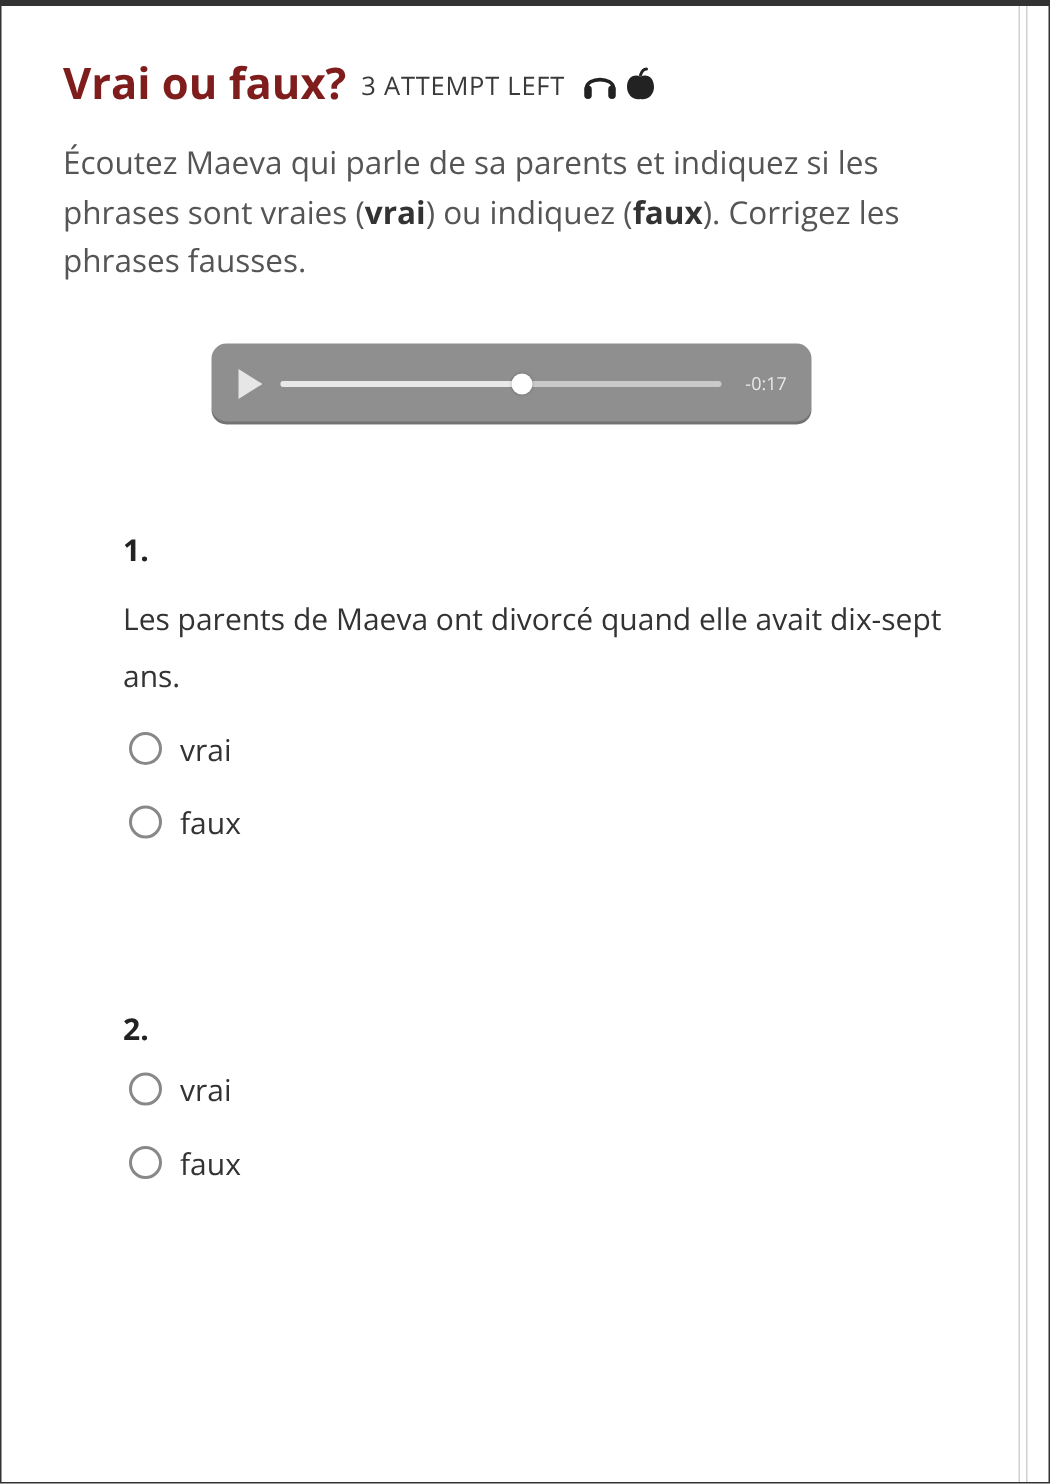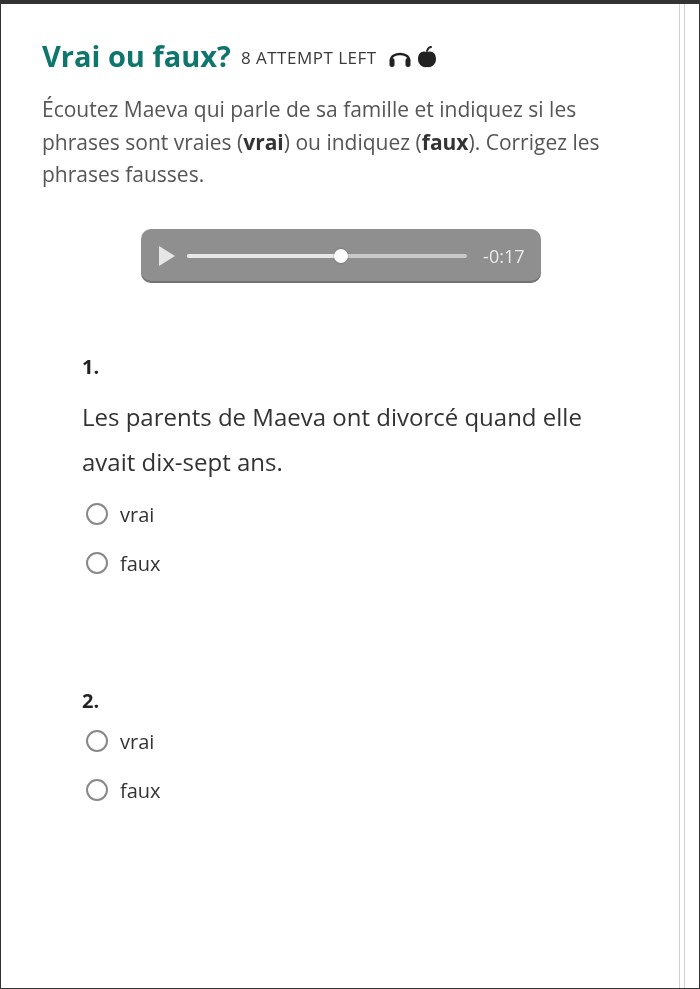--- a/index.html
+++ b/index.html
@@ -26,21 +26,21 @@
       display: flex;
       align-items: baseline;
       gap: 10px;
       flex-wrap: wrap;
       margin-bottom: 18px;
     }
 
     .title {
       font-size: 29px;
       font-weight: 700;
-      color: #0f766e;
+      color: #7f1d1d;
     }
 
     .attempts {
       font-size: 17px;
       letter-spacing: 0.5px;
       color: #3a3a3a;
       position: relative;
       top: -3px;
     }
 
@@ -116,42 +116,42 @@
       transform: translate(-50%, -50%);
       width: 14px;
       height: 14px;
       background: #fff;
       border-radius: 50%;
       box-shadow: 0 0 2px rgba(0,0,0,0.3);
     }
 
     .time {
       color: #e9e9e9;
-      font-size: 18px;
+      font-size: 12px;
       margin-left: 16px;
       flex: 0 0 auto;
     }
 
     .questions {
       padding-left: 40px;
     }
 
     .question {
       margin-bottom: 110px;
     }
 
     .qnum {
       font-size: 20px;
       font-weight: 700;
       color: #222;
       margin-bottom: 14px;
     }
 
     .qtext {
-      font-size: 24px;
+      font-size: 20px;
       color: #333;
       line-height: 1.9;
       margin-bottom: 16px;
     }
 
     .options {
       padding-left: 4px;
     }
 
     .option {
@@ -211,40 +211,40 @@
 <body>
 
 <div class="right-border"></div>
 <div class="right-border-inner"></div>
 
 <div class="content-clip">
   <div class="content">
 
     <div class="header-row">
       <span class="title">Vrai ou faux?</span>
-      <span class="attempts">8 ATTEMPT LEFT</span>
+      <span class="attempts">3 ATTEMPT LEFT</span>
       <span class="header-icons">
         <span class="headphones-svg">
           <svg width="26" height="24" viewBox="0 0 26 24">
             <path d="M4 15 C4 7, 22 7, 22 15" stroke="#222" stroke-width="2.5" fill="none" stroke-linecap="round"></path>
             <rect x="2.5" y="13" width="5" height="9" rx="2.5" fill="#222"></rect>
             <rect x="18.5" y="13" width="5" height="9" rx="2.5" fill="#222"></rect>
           </svg>
         </span>
         <span class="apple-svg">
           <svg width="22" height="24" viewBox="0 0 22 24">
             <path d="M11 7 C 6 5, 2 8, 2 14 C 2 19, 6 23, 11 22 C 16 23, 20 19, 20 14 C 20 8, 16 5, 11 7 Z" fill="#222"></path>
             <path d="M11 6 C 12 3, 14 2, 15 2" stroke="#222" stroke-width="2" fill="none" stroke-linecap="round"></path>
           </svg>
         </span>
       </span>
     </div>
 
     <p class="instructions">
-      <span>Écoutez Maeva qui parle de sa famille et indiquez si les phrases sont vraies (</span><strong>vrai</strong><span>) ou indiquez (</span><strong>faux</strong><span>). Corrigez les phrases fausses.</span>
+      <span>Écoutez Maeva qui parle de sa parents et indiquez si les phrases sont vraies (</span><strong>vrai</strong><span>) ou indiquez (</span><strong>faux</strong><span>). Corrigez les phrases fausses.</span>
     </p>
 
     <div class="audio-wrap">
       <div class="audio-player">
         <div class="play-button"></div>
         <div class="progress-track">
           <div class="progress-fill"></div>
           <div class="progress-knob"></div>
         </div>
         <div class="time">-0:17</div>

